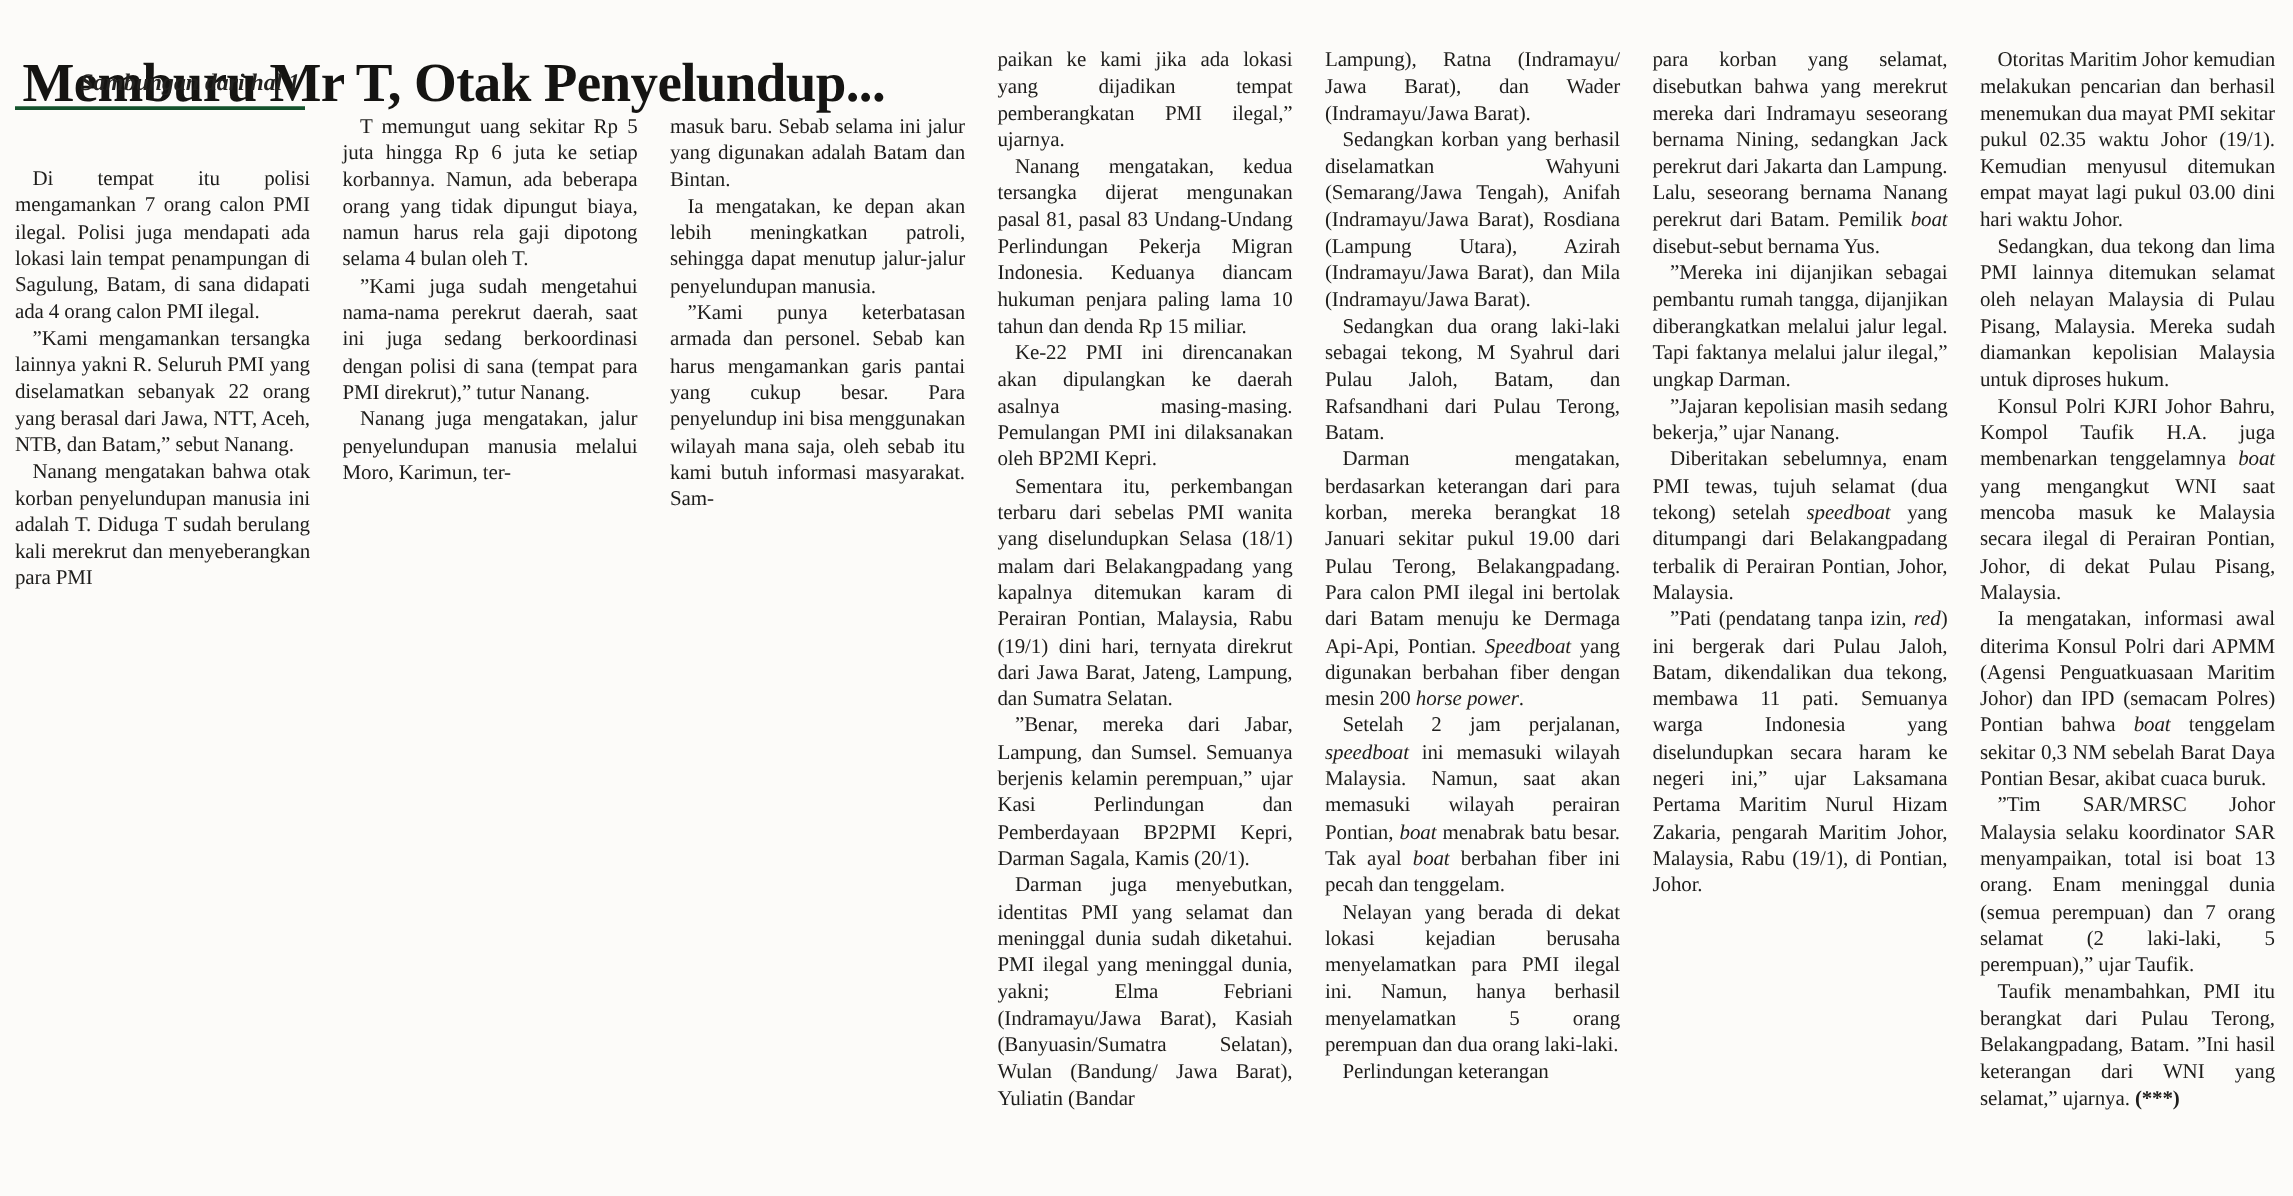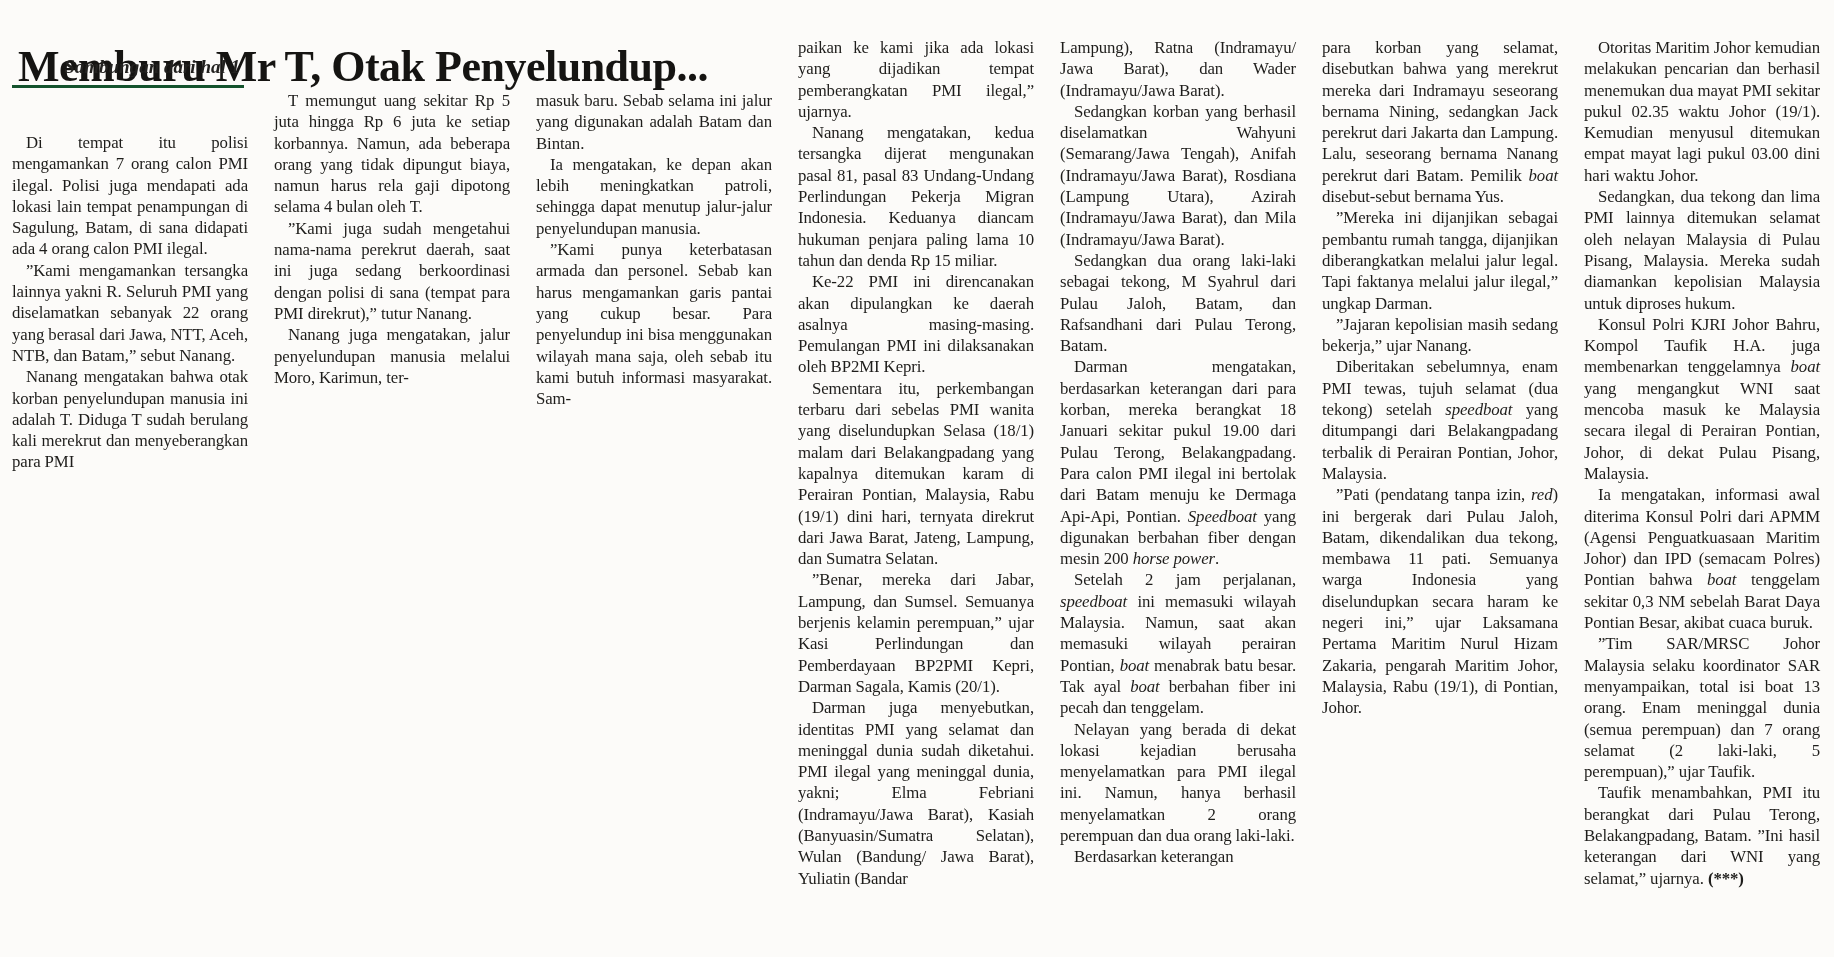--- a/index.html
+++ b/index.html
@@ -75,22 +75,22 @@
         <p class="para indent">Sementara itu, perkembangan terbaru dari sebelas PMI wanita yang diselundupkan Selasa (18/1) malam dari Belakangpadang yang kapalnya ditemukan karam di Perairan Pontian, Malaysia, Rabu (19/1) dini hari, ternyata direkrut dari Jawa Barat, Jateng, Lampung, dan Sumatra Selatan.</p>
         <p class="para indent">”Benar, mereka dari Jabar, Lampung, dan Sumsel. Semuanya berjenis kelamin perempuan,” ujar Kasi Perlindungan dan Pemberdayaan BP2PMI Kepri, Darman Sagala, Kamis (20/1).</p>
         <p class="para indent">Darman juga menyebutkan, identitas PMI yang selamat dan meninggal dunia sudah diketahui. PMI ilegal yang meninggal dunia, yakni; Elma Febriani (Indramayu/Jawa Barat), Kasiah (Banyuasin/Sumatra Selatan), Wulan (Bandung/ Jawa Barat), Yuliatin (Bandar</p>
       </div>
     <div class="col col-5">
         <p class="para">Lampung), Ratna (Indramayu/ Jawa Barat), dan Wader (Indramayu/Jawa Barat).</p>
         <p class="para indent">Sedangkan korban yang berhasil diselamatkan Wahyuni (Semarang/Jawa Tengah), Anifah (Indramayu/Jawa Barat), Rosdiana (Lampung Utara), Azirah (Indramayu/Jawa Barat), dan Mila (Indramayu/Jawa Barat).</p>
         <p class="para indent">Sedangkan dua orang laki-laki sebagai tekong, M Syahrul dari Pulau Jaloh, Batam, dan Rafsandhani dari Pulau Terong, Batam.</p>
         <p class="para indent">Darman mengatakan, berdasarkan keterangan dari para korban, mereka berangkat 18 Januari sekitar pukul 19.00 dari Pulau Terong, Belakangpadang. Para calon PMI ilegal ini bertolak dari Batam menuju ke Dermaga Api-Api, Pontian. <i>Speedboat</i> yang digunakan berbahan fiber dengan mesin 200 <i>horse power</i>.</p>
         <p class="para indent">Setelah 2 jam perjalanan, <i>speedboat</i> ini memasuki wilayah Malaysia. Namun, saat akan memasuki wilayah perairan Pontian, <i>boat</i> menabrak batu besar. Tak ayal <i>boat</i> berbahan fiber ini pecah dan tenggelam.</p>
-        <p class="para indent">Nelayan yang berada di dekat lokasi kejadian berusaha menyelamatkan para PMI ilegal ini. Namun, hanya berhasil menyelamatkan 2 orang perempuan dan dua orang laki-laki.</p>
-        <p class="para indent">Berdasarkan keterangan</p>
+        <p class="para indent">Nelayan yang berada di dekat lokasi kejadian berusaha menyelamatkan para PMI ilegal ini. Namun, hanya berhasil menyelamatkan 5 orang perempuan dan dua orang laki-laki.</p>
+        <p class="para indent">Perlindungan keterangan</p>
       </div>
     <div class="col col-6">
         <p class="para">para korban yang selamat, disebutkan bahwa yang merekrut mereka dari Indramayu seseorang bernama Nining, sedangkan Jack perekrut dari Jakarta dan Lampung. Lalu, seseorang bernama Nanang perekrut dari Batam. Pemilik <i>boat</i> disebut-sebut bernama Yus.</p>
         <p class="para indent">”Mereka ini dijanjikan sebagai pembantu rumah tangga, dijanjikan diberangkatkan melalui jalur legal. Tapi faktanya melalui jalur ilegal,” ungkap Darman.</p>
         <p class="para indent">”Jajaran kepolisian masih sedang bekerja,” ujar Nanang.</p>
         <p class="para indent">Diberitakan sebelumnya, enam PMI tewas, tujuh selamat (dua tekong) setelah <i>speedboat</i> yang ditumpangi dari Belakangpadang terbalik di Perairan Pontian, Johor, Malaysia.</p>
         <p class="para indent">”Pati (pendatang tanpa izin, <i>red</i>) ini bergerak dari Pulau Jaloh, Batam, dikendalikan dua tekong, membawa 11 pati. Semuanya warga Indonesia yang diselundupkan secara haram ke negeri ini,” ujar Laksamana Pertama Maritim Nurul Hizam Zakaria, pengarah Maritim Johor, Malaysia, Rabu (19/1), di Pontian, Johor.</p>
       </div>
     <div class="col col-7">
         <p class="para indent">Otoritas Maritim Johor kemudian melakukan pencarian dan berhasil menemukan dua mayat PMI sekitar pukul 02.35 waktu Johor (19/1). Kemudian menyusul ditemukan empat mayat lagi pukul 03.00 dini hari waktu Johor.</p>

